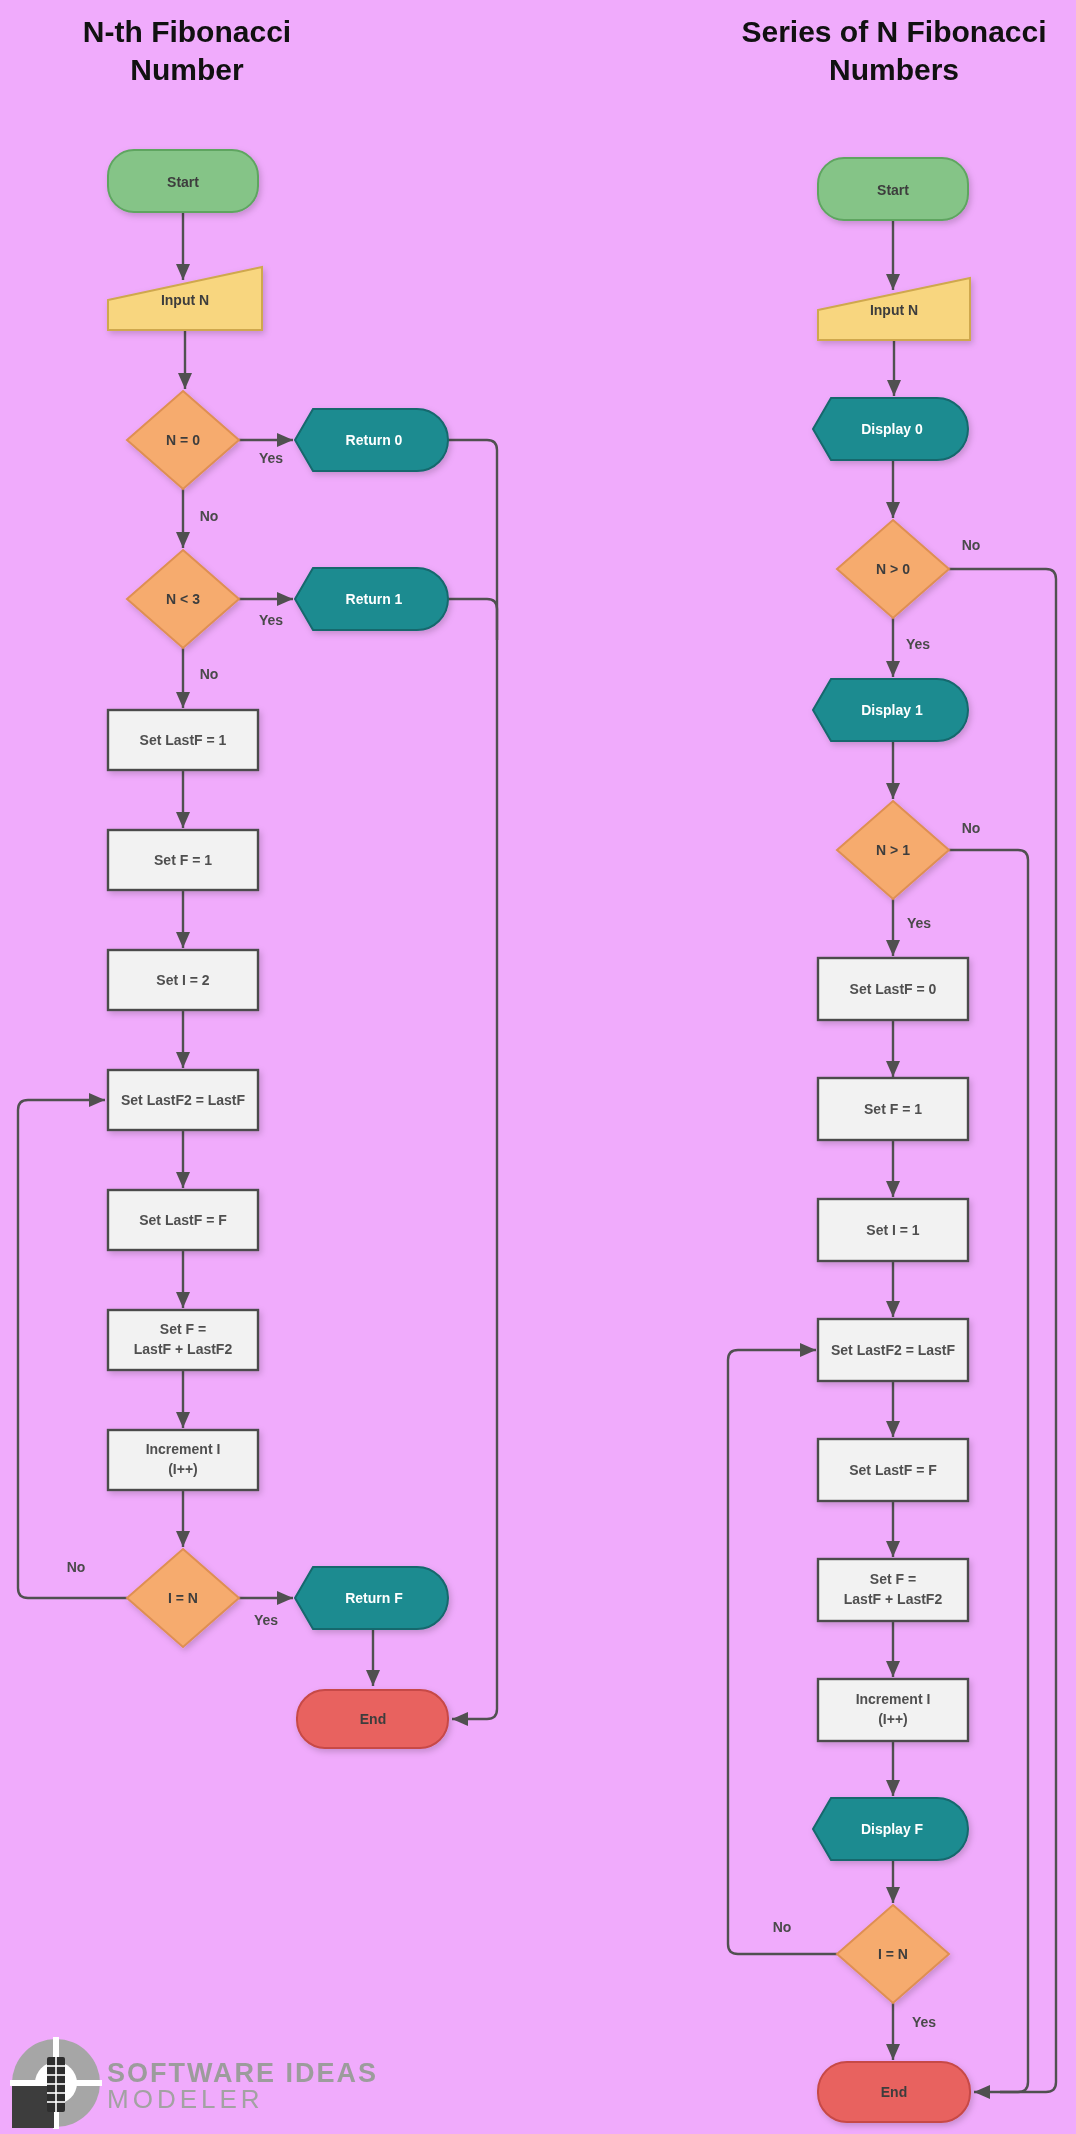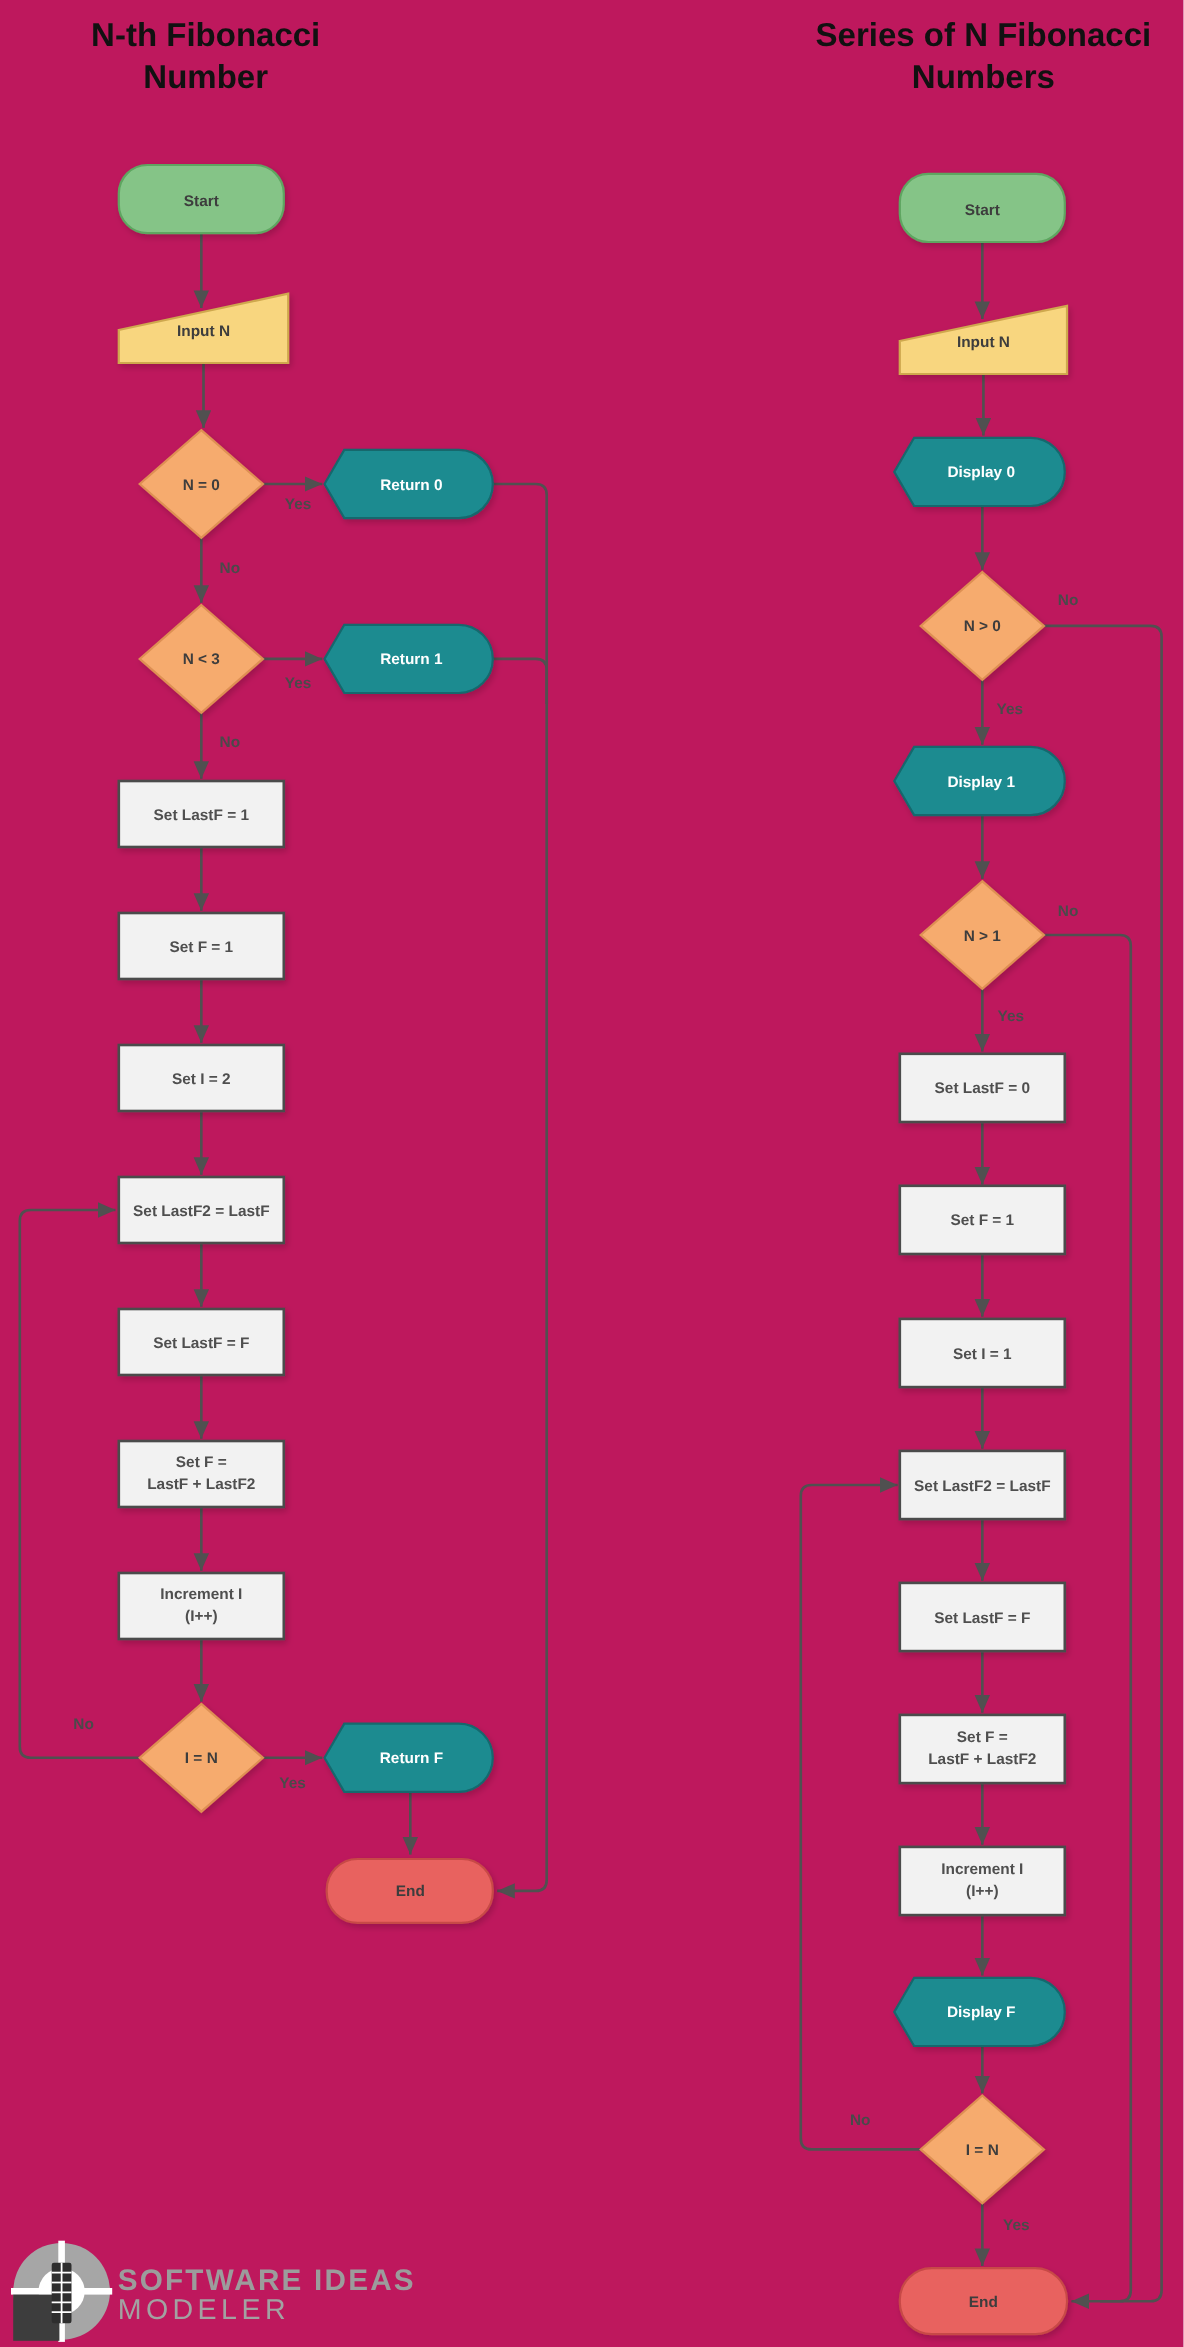--- a/index.html
+++ b/index.html
@@ -1,16 +1,16 @@
 <!DOCTYPE html>
 <html><head>
 <meta charset="utf-8">
 <style>
   html,body{margin:0;padding:0;background:#ffffff;}
-  .canvas{position:relative;width:1076px;height:2134px;background:#be185d;overflow:hidden;
+  .canvas{position:relative;width:1076px;height:2134px;background:#f0abfc;overflow:hidden;
           font-family:"Liberation Sans","DejaVu Sans",sans-serif;text-align:center;}
   svg{position:absolute;left:0;top:0;}
   .shp{filter:url(#ds);}
   .start{fill:#85c487;stroke:#5ea561;stroke-width:2;}
   .endn{fill:#e8625f;stroke:#c74946;stroke-width:2;}
   .input{fill:#f8d67f;stroke:#cfa84e;stroke-width:2;}
   .decision{fill:#f6ab6e;stroke:#de8f53;stroke-width:2;}
   .display{fill:#1d8b90;stroke:#14686d;stroke-width:2;}
   .process{fill:#f2f2f2;stroke:#4c4c4c;stroke-width:2.4;}
   .conn{fill:none;stroke:#505050;stroke-width:2.4;}

